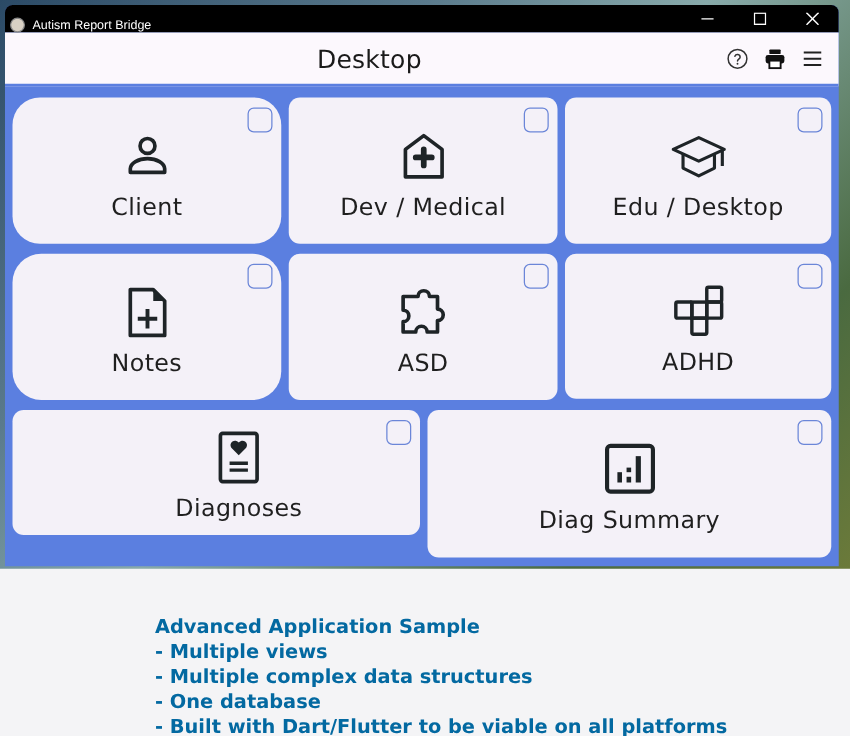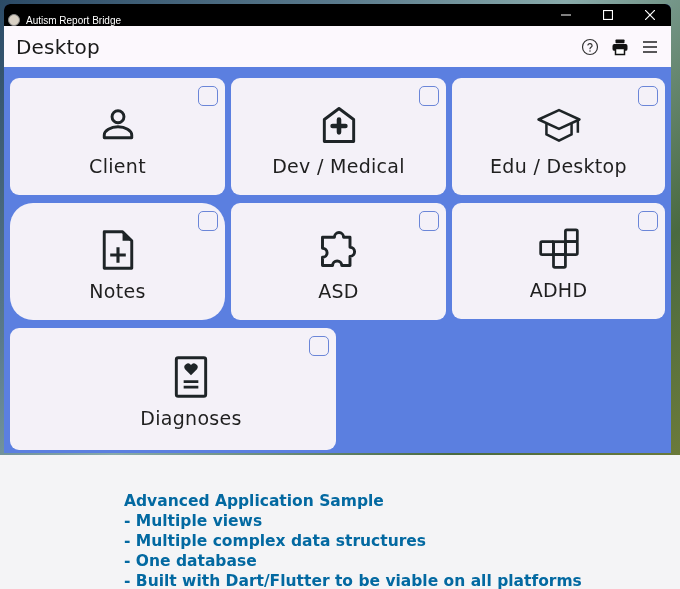--- a/index.html
+++ b/index.html
@@ -29,20 +29,21 @@
   }
   .title-text { flex: 1; font-family: "Liberation Sans", sans-serif; font-size: 10px; }
   .win-btn {
     width: 42px; height: 22px; display: flex; align-items: center; justify-content: center;
     color: #fff; font-size: 12px;
   }
   .appbar {
     height: 43px; background: #fcf8fd; display: flex; align-items: center;
     padding-left: 12px; padding-right: 6px;
     border-bottom: 2px solid #5b7fe0;
+    text-align: center;
   }
   .page-title {
     font-family: "DejaVu Sans", sans-serif; font-size: 20px; color: #1a1a1a; flex: 1;
     letter-spacing: 0.2px;
   }
   .appbar-icon {
     width: 30px; height: 30px; display: flex; align-items: center; justify-content: center;
     color: #222;
   }
   .grid {
@@ -115,21 +116,21 @@
       <svg width="16" height="14" viewBox="0 0 16 14">
         <line x1="1" y1="2" x2="15" y2="2" stroke="#222" stroke-width="1.6"></line>
         <line x1="1" y1="7" x2="15" y2="7" stroke="#222" stroke-width="1.6"></line>
         <line x1="1" y1="12" x2="15" y2="12" stroke="#222" stroke-width="1.6"></line>
       </svg>
     </span>
   </div>
 
   <div class="grid">
 
-    <div class="tile" style="left:6px;top:7px;width:215px;height:117px;">
+    <div class="tile" style="left:6px;top:7px;width:215px;height:117px;border-radius:22px;">
       <span class="cb"></span>
       <svg class="icon" viewBox="0 0 48 48">
         <circle cx="24" cy="15" r="6.5" fill="none" stroke="#1e2427" stroke-width="3.2"></circle>
         <path d="M9 38v-3c0-5 7-9 15-9s15 4 15 9v3z" fill="none" stroke="#1e2427" stroke-width="3.2" stroke-linejoin="round"></path>
       </svg>
       <span class="label">Client</span>
     </div>
     <div class="tile" style="left:227px;top:7px;width:215px;height:117px;">
       <span class="cb"></span>
       <svg class="icon" viewBox="0 0 48 48">
@@ -169,28 +170,39 @@
       <svg class="icon" viewBox="0 0 48 48">
         <rect x="31" y="3" width="13" height="13" rx="1.5" fill="none" stroke="#1e2427" stroke-width="3"></rect>
         <rect x="4" y="16" width="14" height="14" rx="1.5" fill="none" stroke="#1e2427" stroke-width="3"></rect>
         <rect x="18" y="16" width="13" height="14" fill="none" stroke="#1e2427" stroke-width="3"></rect>
         <rect x="31" y="16" width="13" height="14" rx="1.5" fill="none" stroke="#1e2427" stroke-width="3"></rect>
         <rect x="18" y="30" width="13" height="14" rx="1.5" fill="none" stroke="#1e2427" stroke-width="3"></rect>
       </svg>
       <span class="label">ADHD</span>
     </div>
 
-    <div class="tile" style="left:6px;top:257px;width:326px;height:122px;padding-left:36px;">
+    <div class="tile" style="left:6px;top:257px;width:326px;height:100px;padding-left:36px;">
       <span class="cb"></span>
       <svg class="icon" viewBox="0 0 48 48">
         <rect x="8" y="3" width="32" height="42" rx="2" fill="none" stroke="#1e2427" stroke-width="3.2"></rect>
         <path d="M24 22 L17.5 15.5 A3.6 3.6 0 0 1 24 11 A3.6 3.6 0 0 1 30.5 15.5 Z" fill="#1e2427"></path>
         <path d="M16 29h16M16 35h16" stroke="#1e2427" stroke-width="3"></path>
       </svg>
       <span class="label">Diagnoses</span>
+    </div>
+    <div class="tile" style="left:338px;top:257px;width:323px;height:118px;">
+      <span class="cb"></span>
+      <svg class="icon" viewBox="0 0 48 48">
+        <rect x="4" y="4" width="40" height="40" rx="3" fill="none" stroke="#1e2427" stroke-width="3.6"></rect>
+        <rect x="13" y="27" width="4" height="9" fill="#1e2427"></rect>
+        <rect x="21" y="23" width="4" height="4" fill="#1e2427"></rect>
+        <rect x="21" y="31" width="4" height="5" fill="#1e2427"></rect>
+        <rect x="29" y="13" width="4.5" height="23" fill="#1e2427"></rect>
+      </svg>
+      <span class="label">Diag Summary</span>
     </div>
   </div>
 </div>
 
 <div class="caption">
   <div>Advanced Application Sample</div>
   <div>- Multiple views</div>
   <div>- Multiple complex data structures</div>
   <div>- One database</div>
   <div>- Built with Dart/Flutter to be viable on all platforms</div>

